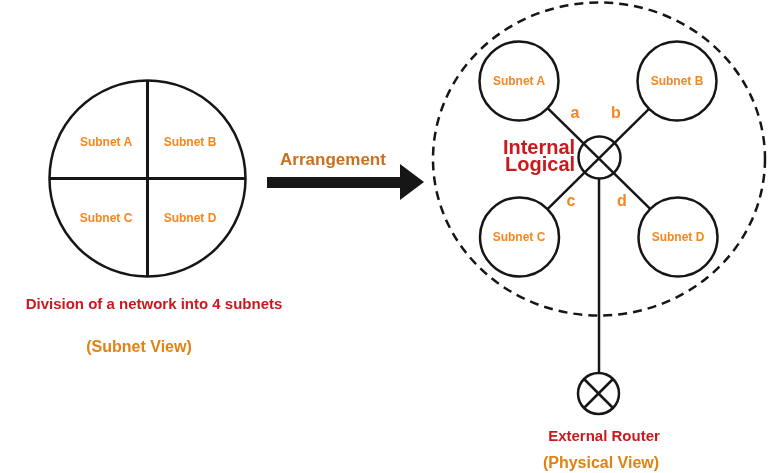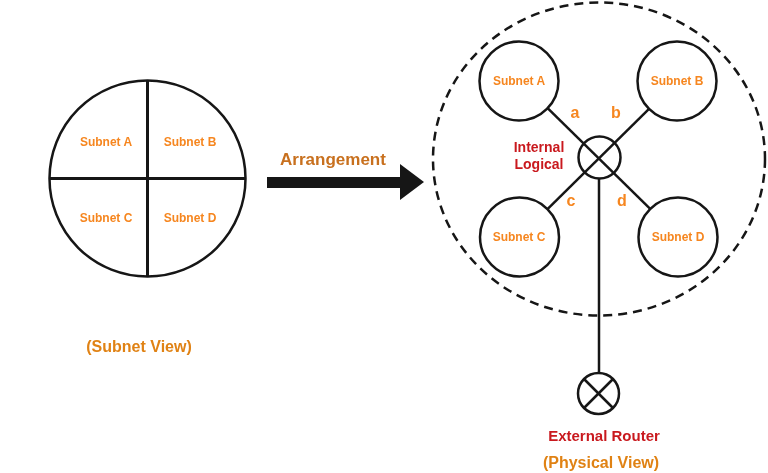--- a/index.html
+++ b/index.html
@@ -10,21 +10,21 @@
   .stage svg{position:absolute;left:0;top:0;}
   .lbl{
     position:absolute;transform:translate(-50%,-50%);
     font-weight:bold;white-space:nowrap;text-align:center;
   }
   .subnet-lbl{color:var(--label_orange);font-size:12px;}
   .link-lbl{color:var(--label_orange);font-size:16px;}
   .red-lbl{color:var(--red);font-size:15px;}
   .caption-orange{color:var(--caption_orange);font-size:16px;}
   .arrangement-lbl{color:var(--arrangement_orange);font-size:17px;}
-  .router-lbl{color:var(--red);font-size:14px;line-height:17px;}
+  .router-lbl{color:var(--red);font-size:20px;line-height:17px;text-align:right;}
 </style>
 </head>
 <body>
 
 <div class="stage">
 
   <svg width="768" height="473" viewBox="0 0 768 473">
 
     <circle cx="147.5" cy="178.5" r="98" fill="none" stroke="#161616" stroke-width="2.5"></circle>
     <line x1="147.5" y1="80.5" x2="147.5" y2="276.5" stroke="#161616" stroke-width="3"></line>
@@ -48,20 +48,21 @@
 
     <circle cx="598.5" cy="393.5" r="20.5" fill="#ffffff" stroke="#161616" stroke-width="2.5"></circle>
     <line x1="584" y1="379" x2="613" y2="408" stroke="#161616" stroke-width="2.5"></line>
     <line x1="613" y1="379" x2="584" y2="408" stroke="#161616" stroke-width="2.5"></line>
   </svg>
 
   <div class="lbl subnet-lbl" style="left:106px;top:142px">Subnet A</div>
   <div class="lbl subnet-lbl" style="left:190px;top:142px">Subnet B</div>
   <div class="lbl subnet-lbl" style="left:106px;top:218px">Subnet C</div>
   <div class="lbl subnet-lbl" style="left:190px;top:218px">Subnet D</div>
+  <div class="lbl red-lbl" style="left:154px;top:303px">Division of a network into 4 subnets</div>
   <div class="lbl caption-orange" style="left:139px;top:347px">(Subnet View)</div>
 
   <div class="lbl arrangement-lbl" style="left:333px;top:160px">Arrangement</div>
 
   <div class="lbl subnet-lbl" style="left:519px;top:81px">Subnet A</div>
   <div class="lbl subnet-lbl" style="left:677px;top:81px">Subnet B</div>
   <div class="lbl subnet-lbl" style="left:519px;top:237px">Subnet C</div>
   <div class="lbl subnet-lbl" style="left:678px;top:237px">Subnet D</div>
 
   <div class="lbl link-lbl" style="left:575px;top:113px">a</div>

